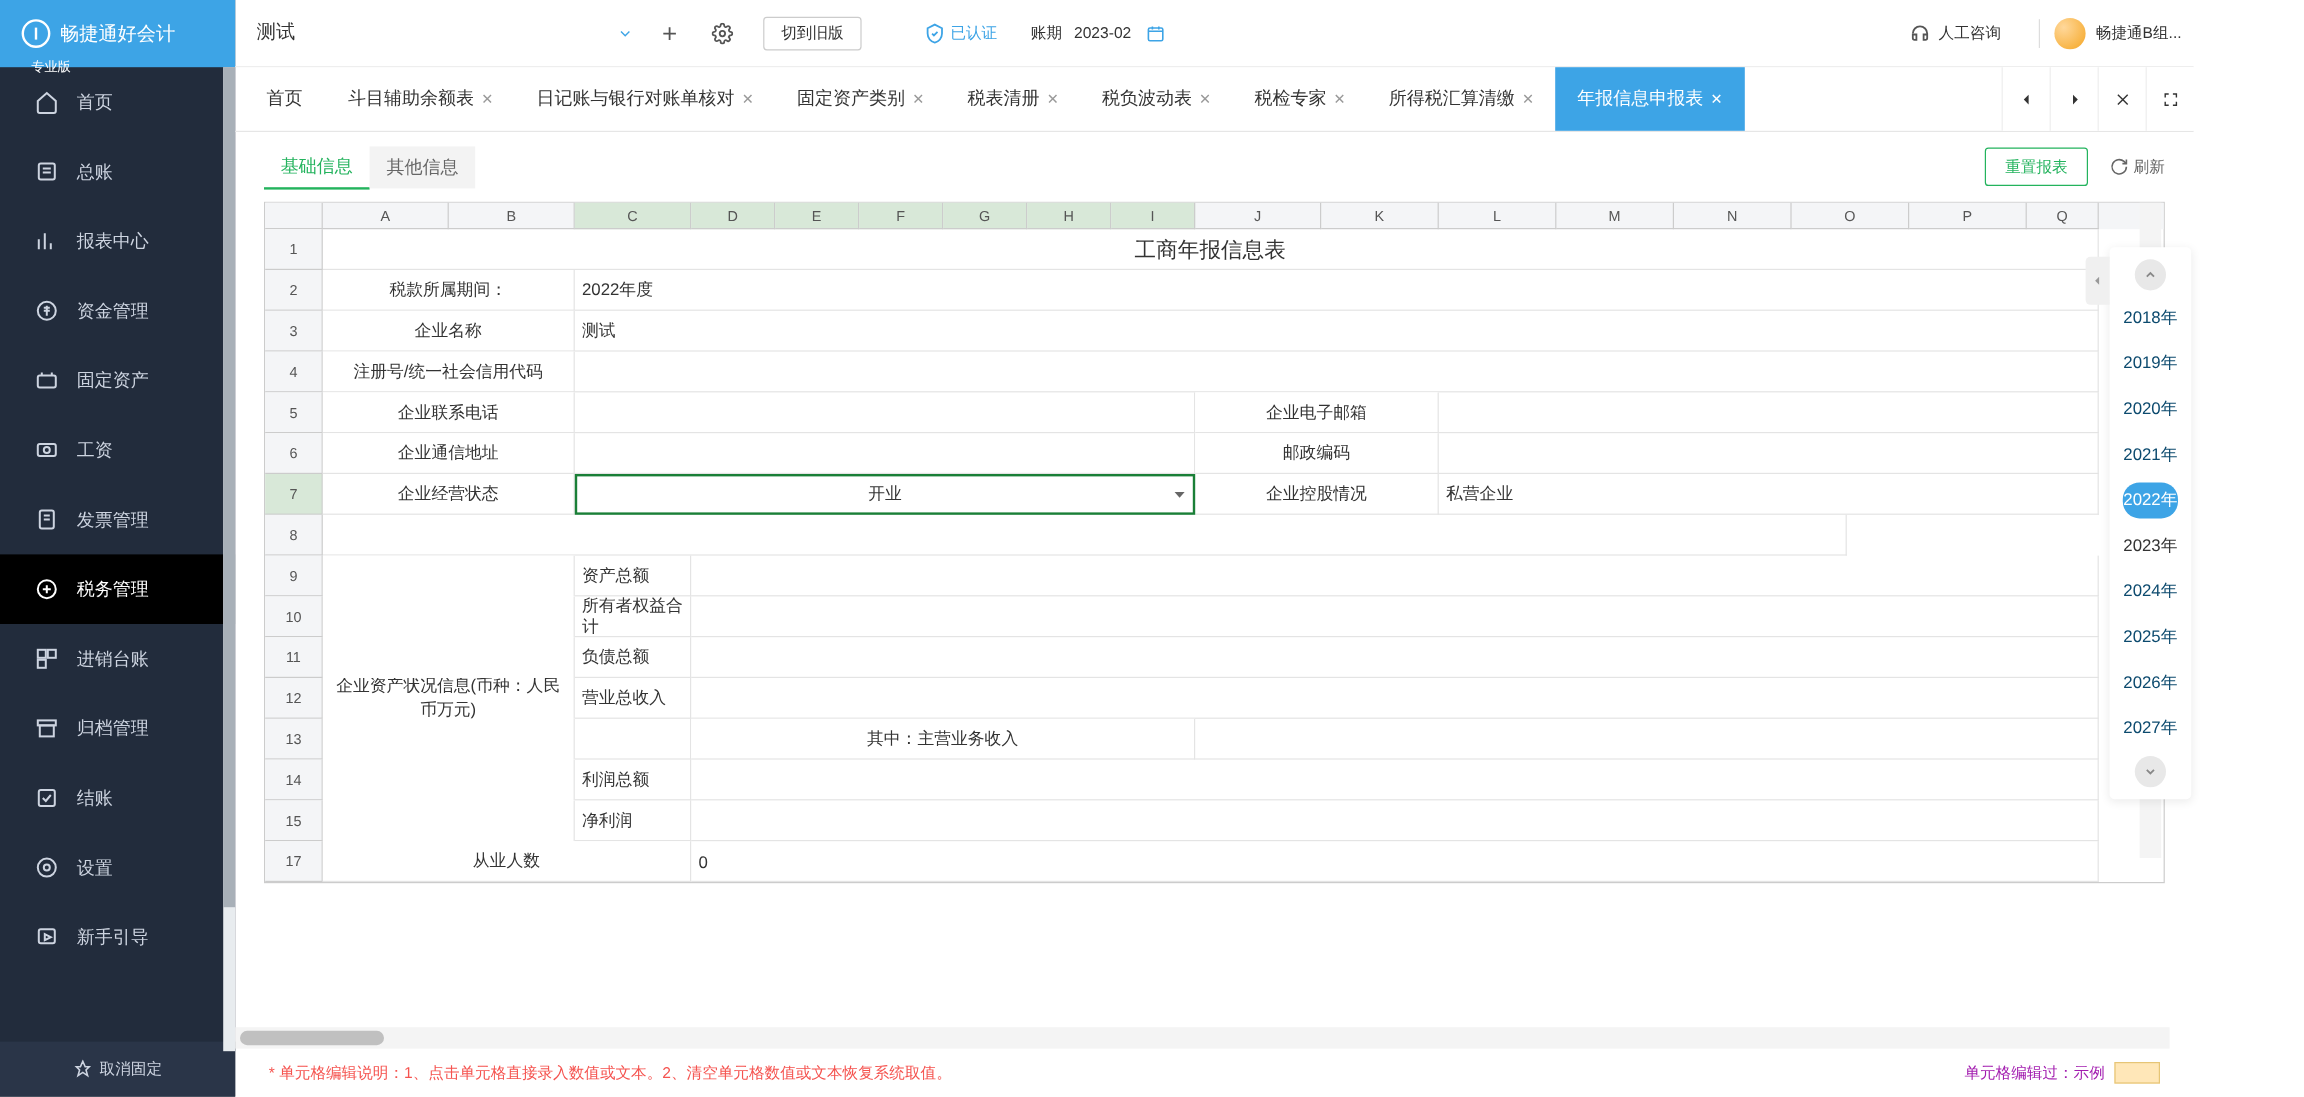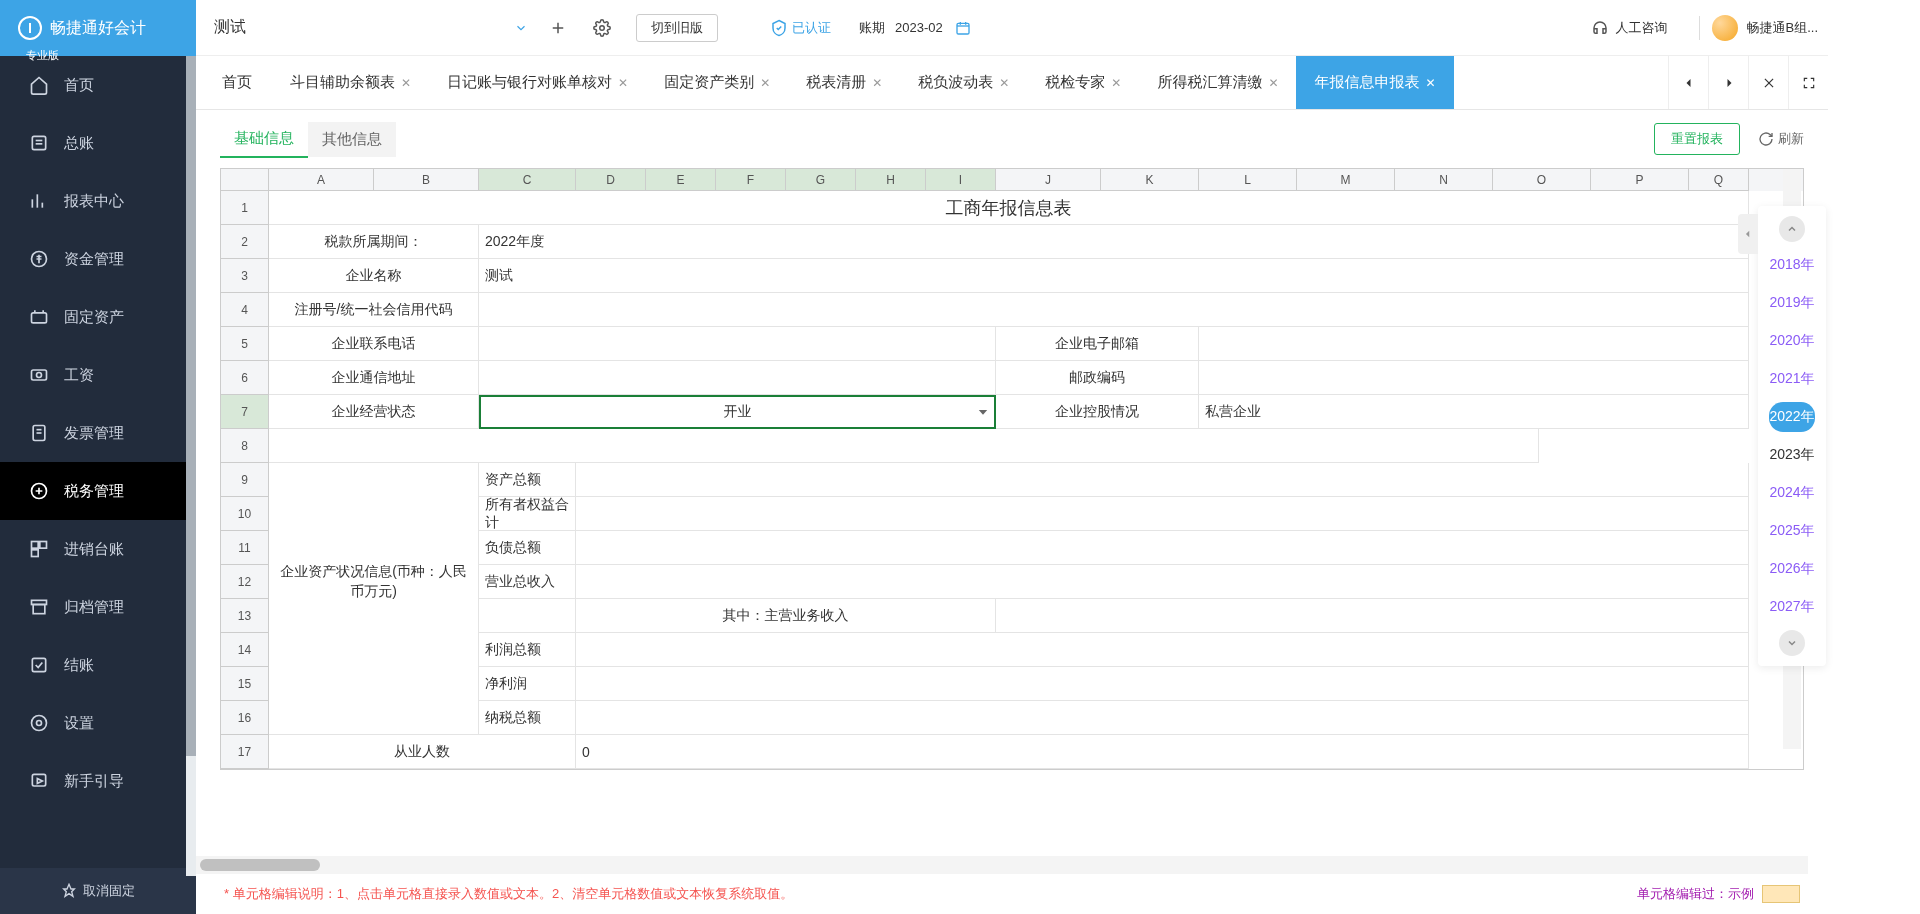--- a/index.html
+++ b/index.html
@@ -79,21 +79,21 @@
 .dropdown-arrow{position:absolute;right:4px;top:50%;transform:translateY(-50%);width:14px;height:14px;background:#666;clip-path:polygon(20% 35%,80% 35%,50% 70%);}
 
 
 .sheet-vscroll{position:absolute;right:2px;top:0;bottom:20px;width:18px;background:#f4f4f4;}
 .sheet-hscroll{position:absolute;left:0;right:20px;bottom:0;height:18px;background:#f4f4f4;display:flex;align-items:center;}
 .hscroll-thumb{height:12px;background:#c0c0c0;border-radius:6px;margin-left:4px;width:120px;}
 
 
 .year-rail{ position:absolute; right:2px; top:206px; width:68px; background:#fff; box-shadow:0 2px 8px rgba(0,0,0,.08); border-radius:4px; padding:6px 0; display:flex; flex-direction:column; align-items:center;}
 .rail-arrow{width:26px;height:26px;border-radius:50%;background:#e8e8e8;display:flex;align-items:center;justify-content:center;margin:4px 0;cursor:pointer;color:#888;}
-.year-item{padding:10px 0;font-size:14px;color:#8b5cf6;cursor:pointer;width:100%;text-align:center;}
+.year-item{padding:10px 0;font-size:14px;color:#0c4a6e;cursor:pointer;width:100%;text-align:center;}
 .year-item.enabled{color:#333;}
 .year-item.active{background:#3da4e6;color:#fff;border-radius:14px;margin:4px 6px;padding:6px 0;width:auto;align-self:stretch;}
 .rail-collapse{position:absolute;left:-20px;top:8px;width:20px;height:40px;background:#f0f0f0;display:flex;align-items:center;justify-content:center;cursor:pointer;border-radius:4px 0 0 4px;color:#999;}
 
 
 .footer{height:40px;display:flex;align-items:center;padding:0 28px;font-size:13px;}
 .footer-note{color:#f5534f;}
 .footer-right{margin-left:auto;display:flex;align-items:center;color:#a21caf;}
 .example-swatch{width:38px;height:18px;background:#ffe7b8;border:1px solid #e6c576;margin-left:8px;}
 
@@ -481,26 +481,20 @@
               <div class="cell " style="width:97px">利润总额</div>
               <div class="cell " style="width:1173px"></div>
             </div>
             <div class="row">
               <div class="rowh">15</div>
               <div class="cell label" style="width:210px;border-bottom:none;border-top:none"></div>
               <div class="cell " style="width:97px">净利润</div>
               <div class="cell " style="width:1173px"></div>
             </div>
             <div class="row">
-              <div class="rowh">16</div>
-              <div class="cell label" style="width:210px;border-top:none"></div>
-              <div class="cell " style="width:97px">纳税总额</div>
-              <div class="cell " style="width:1173px"></div>
-            </div>
-            <div class="row">
               <div class="rowh">17</div>
               <div class="cell label" style="width:307px">从业人数</div>
               <div class="cell " style="width:1173px">0</div>
             </div>
           </div>
           <div class="sheet-vscroll"></div>
         </div>
       <div class="sheet-hscroll">
           <div class="hscroll-thumb"></div>
         </div>

